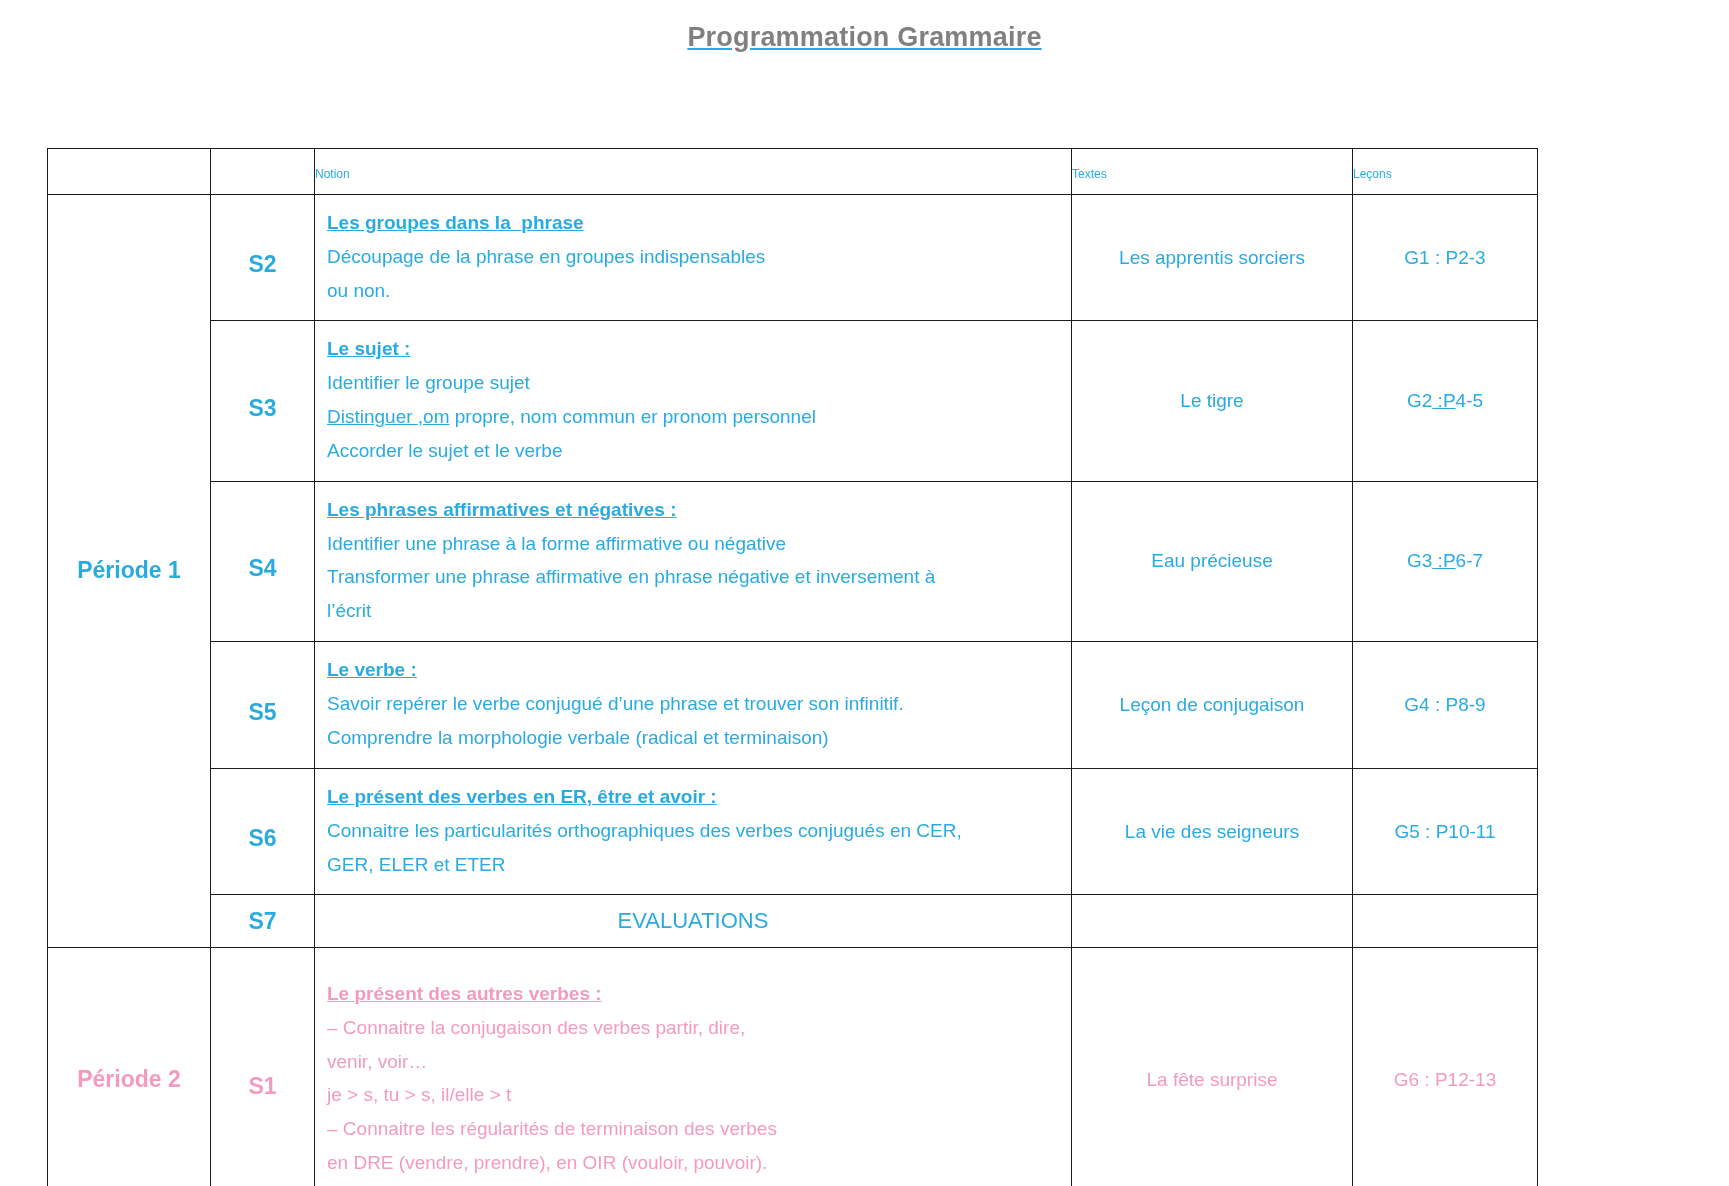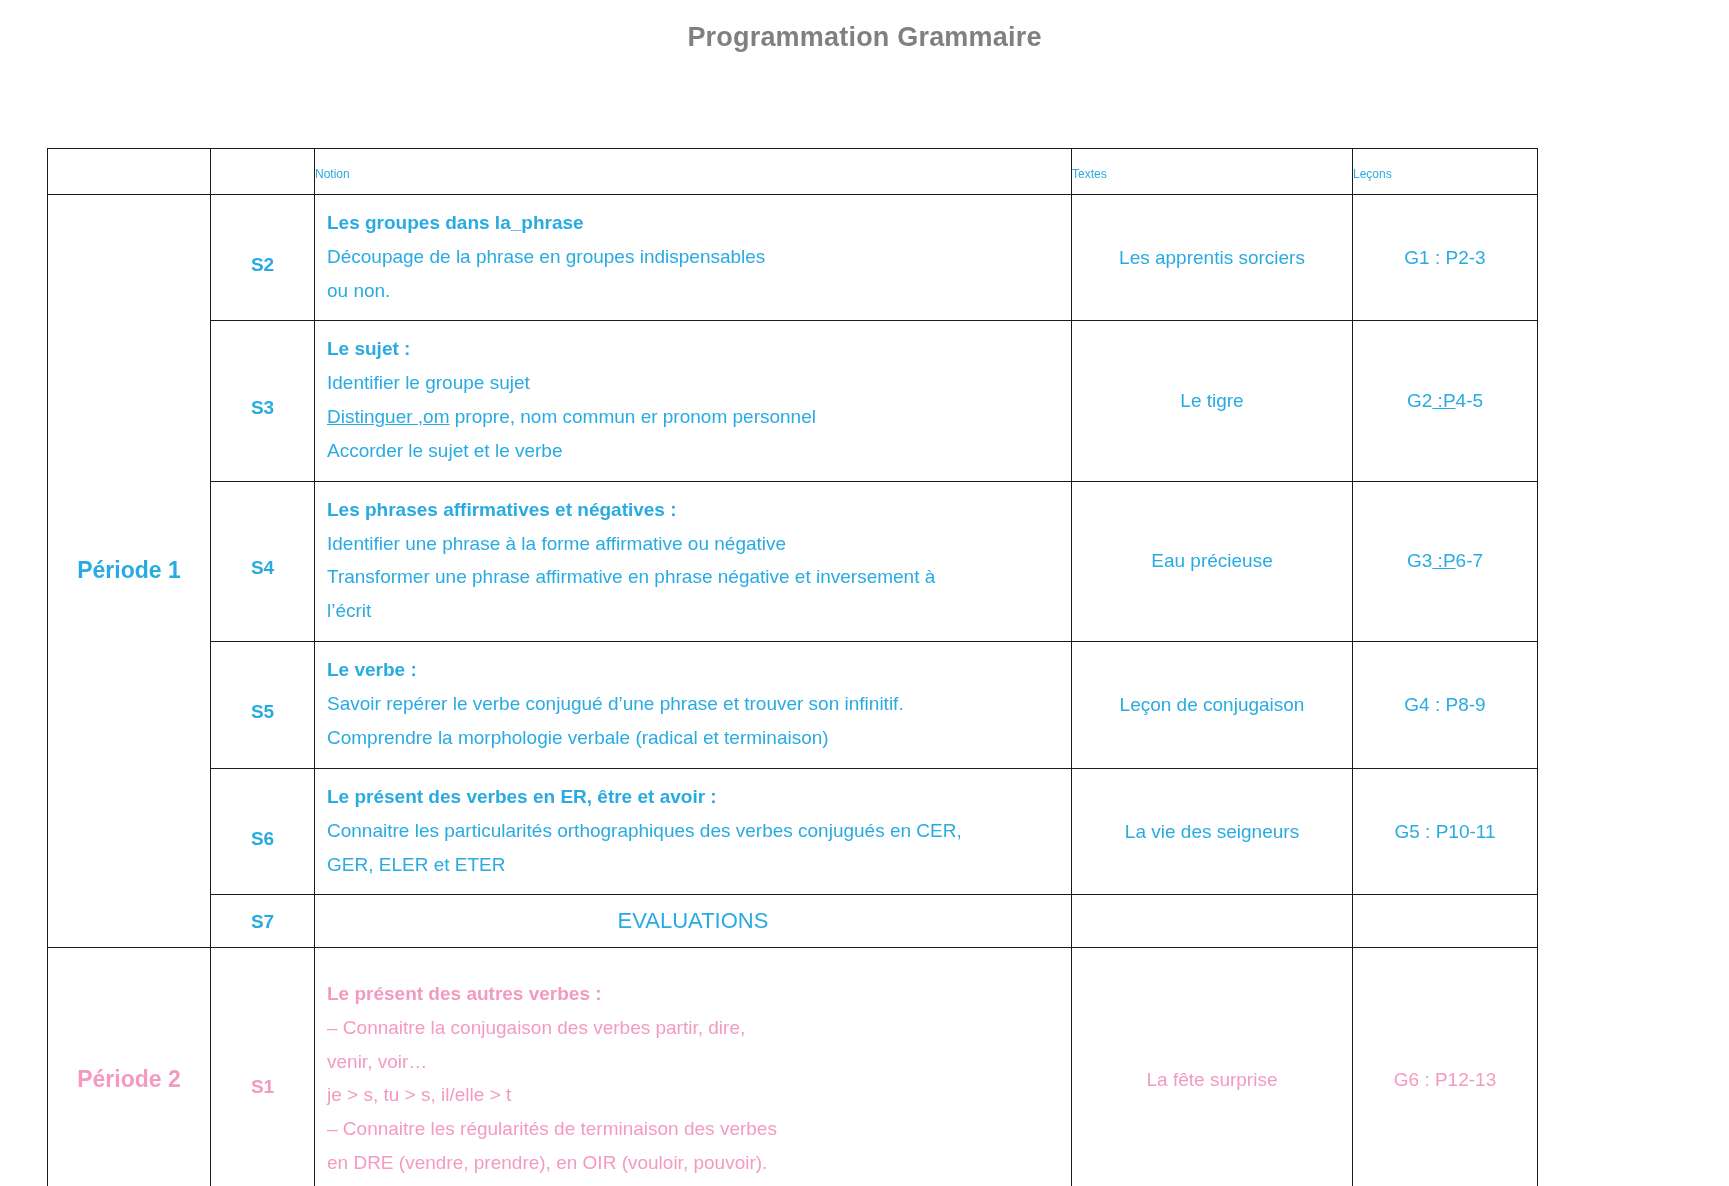--- a/index.html
+++ b/index.html
@@ -21,20 +21,21 @@
     height: 1186px;
     box-sizing: border-box;
     padding: 0;
     overflow: hidden;
   }
 
   
   .title-block {
     text-align: center;
     padding-top: 22px;
+    text-decoration: underline;
   }
   .doc-title {
     font-size: 27px;
     font-weight: bold;
     color: #808080;
     letter-spacing: .2px;
     line-height: 1.15;
     margin: 0;
   }
   .doc-subtitle {
@@ -95,37 +96,38 @@
   .p1 { color: #29ABE2; }
   .p2 { color: #F49AC1; }
 
   
   .sem-cell {
     text-align: center;
     vertical-align: top;
     padding-top: 14px !important;
   }
   .sem-label {
-    font-size: 19px;
+    font-size: 23px;
     font-weight: bold;
     line-height: 1.25;
     text-align: center;
   }
   .sem-cell.mid {
     vertical-align: middle;
     padding-top: 0 !important;
   }
 
   
   .notion-cell {
     padding: 11px 14px 13px 12px !important;
     vertical-align: top;
   }
   .notion-heading {
     font-weight: bold;
+    text-decoration: underline;
     font-size: 19px;
     line-height: 1.78;
     display: block;
     white-space: pre-wrap;
   }
   .notion-line {
     font-size: 19px;
     line-height: 1.78;
     display: block;
     white-space: pre-wrap;

